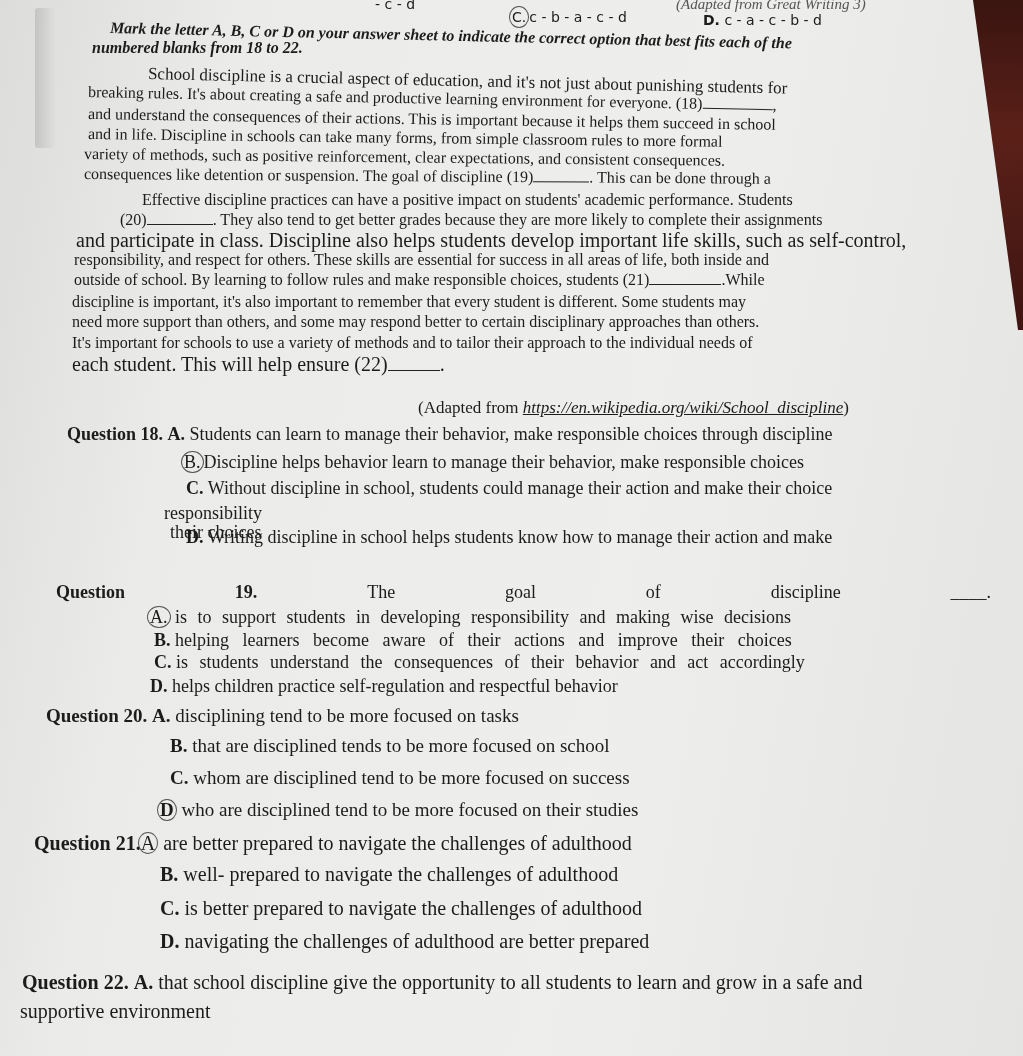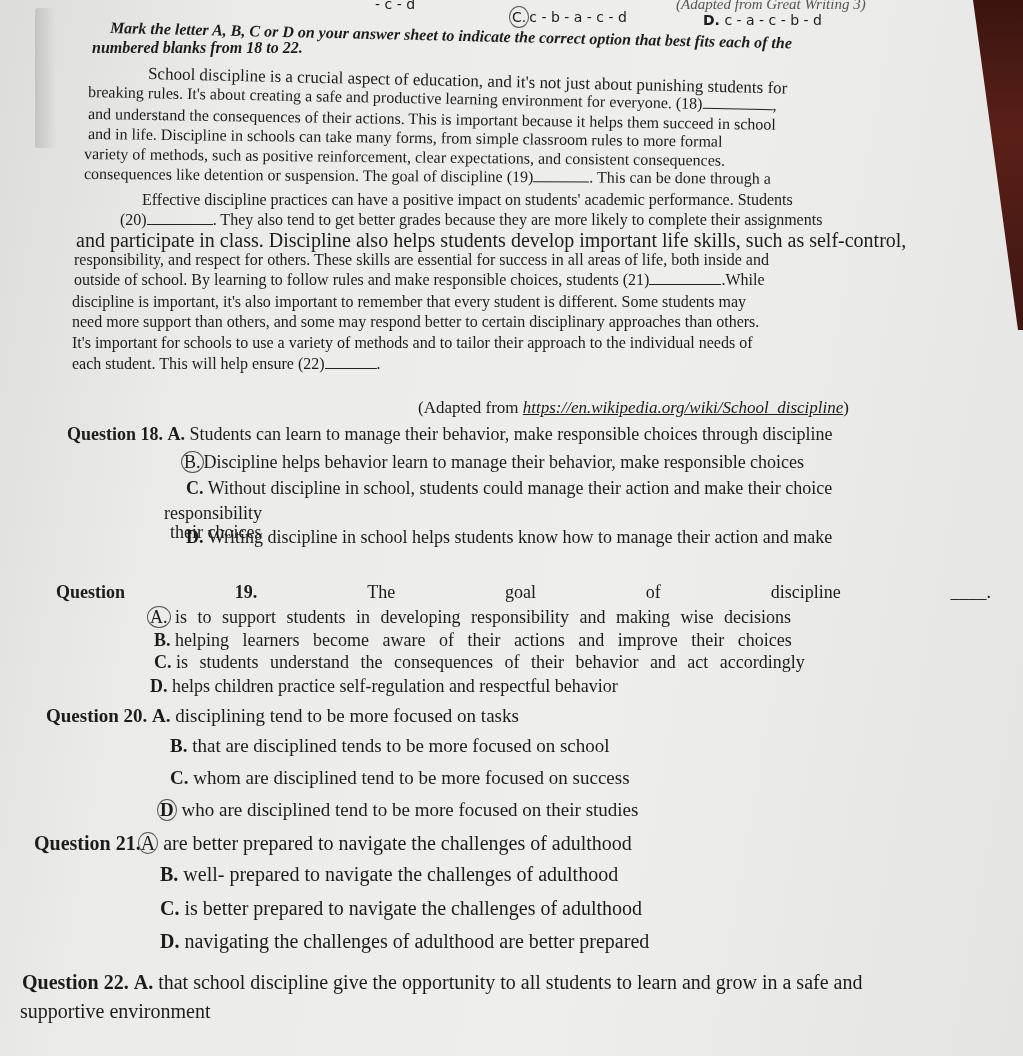--- a/index.html
+++ b/index.html
@@ -47,21 +47,21 @@
     <div class="t" style="left:84px;top:144px;font-size:16px;transform:rotate(0.6deg);transform-origin:left;">variety of methods, such as positive reinforcement, clear expectations, and consistent consequences.</div>
     <div class="t" style="left:84px;top:164px;font-size:16px;transform:rotate(0.4deg);transform-origin:left;"><span>consequences like detention or suspension. The goal of discipline (19)</span><span class="blank" style="width:56px;"></span><span>. This can be done through a</span></div>
     <div class="t" style="left:142px;top:190px;font-size:16px;">Effective discipline practices can have a positive impact on students' academic performance. Students</div>
     <div class="t" style="left:76px;top:210px;font-size:16px;margin-left:44px;"><span>(20)</span><span class="blank" style="width:66px;"></span><span>. They also tend to get better grades because they are more likely to complete their assignments</span></div>
     <div class="t" style="left:76px;top:230px;font-size:20px;">and participate in class. Discipline also helps students develop important life skills, such as self-control,</div>
     <div class="t" style="left:74px;top:250px;font-size:16px;">responsibility, and respect for others. These skills are essential for success in all areas of life, both inside and</div>
     <div class="t" style="left:74px;top:270px;font-size:16px;"><span>outside of school. By learning to follow rules and make responsible choices, students (21)</span><span class="blank" style="width:72px;"></span><span>.While</span></div>
     <div class="t" style="left:72px;top:292px;font-size:16px;">discipline is important, it's also important to remember that every student is different. Some students may</div>
     <div class="t" style="left:72px;top:312px;font-size:16px;">need more support than others, and some may respond better to certain disciplinary approaches than others.</div>
     <div class="t" style="left:72px;top:333px;font-size:16px;">It's important for schools to use a variety of methods and to tailor their approach to the individual needs of</div>
-    <div class="t" style="left:72px;top:354px;font-size:16px;"><span>each student. This will help ensure (22)</span><span class="blank" style="width:52px;"></span><span>.</span></div>
+    <div class="t" style="left:72px;top:354px;font-size:20px;"><span>each student. This will help ensure (22)</span><span class="blank" style="width:52px;"></span><span>.</span></div>
     <div class="t" style="left:418px;top:398px;font-size:17px;">
       <span>(Adapted from </span><span class="u i">https://en.wikipedia.org/wiki/School_discipline</span><span>)</span>
     </div>
   </div>
 
   <div>
     <div class="t" style="left:67px;top:424px;"><span class="b">Question 18.</span> <span class="b">A.</span> <span>Students can learn to manage their behavior, make responsible choices through discipline</span></div>
     <div class="t" style="left:184px;top:451px;"><span class="circ">B.</span><span>Discipline helps behavior learn to manage their behavior, make responsible choices</span></div>
     <div class="t" style="left:186px;top:478px;"><span class="b">C.</span> <span>Without discipline in school, students could manage their action and make their choice</span></div>
     <div class="t" style="left:164px;top:503px;">responsibility</div>

